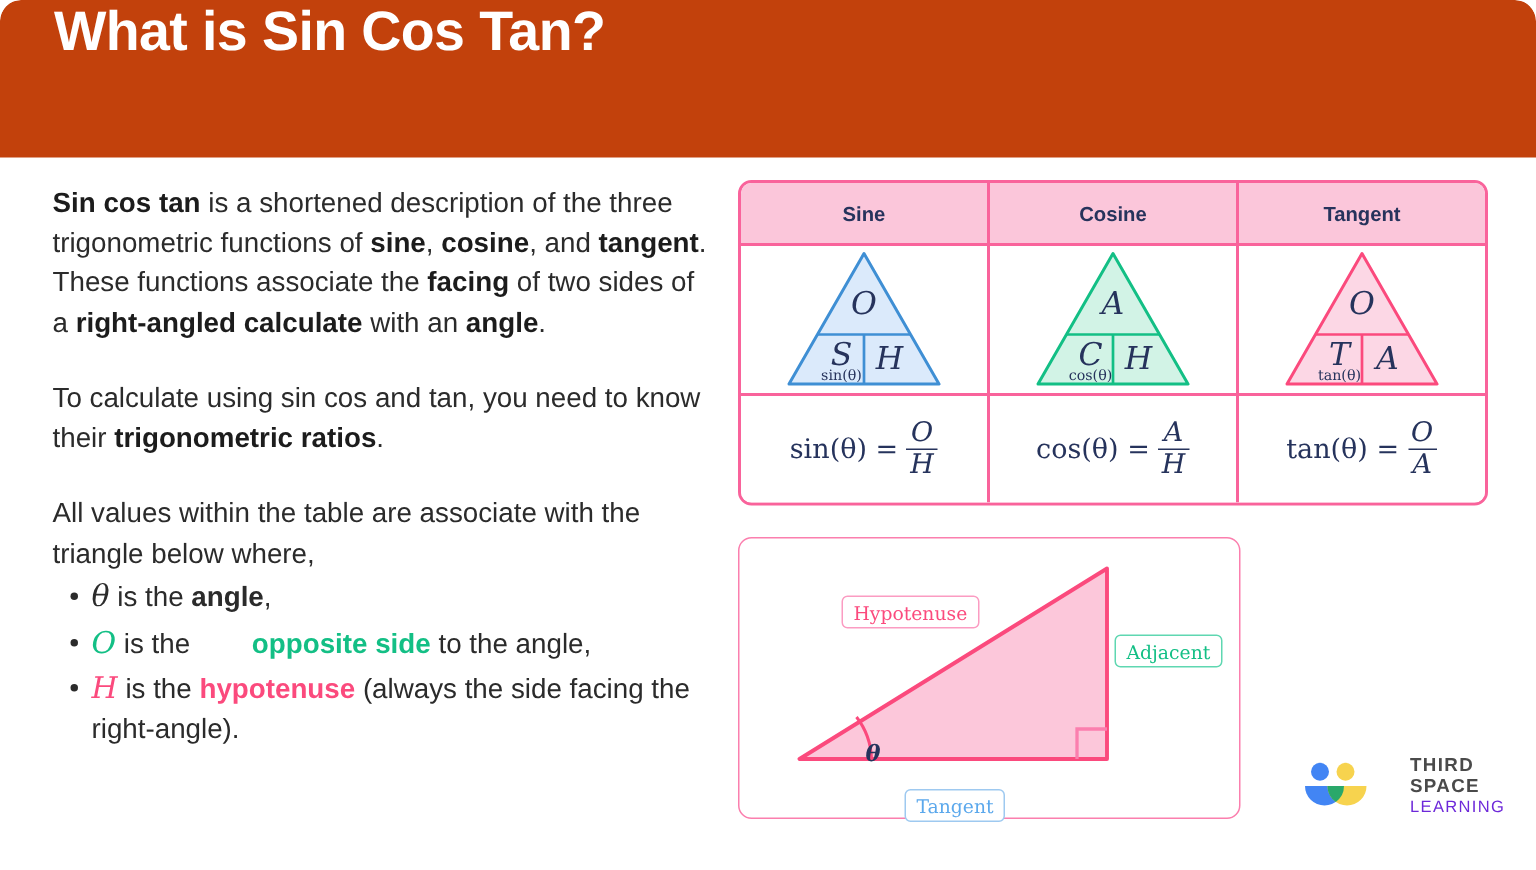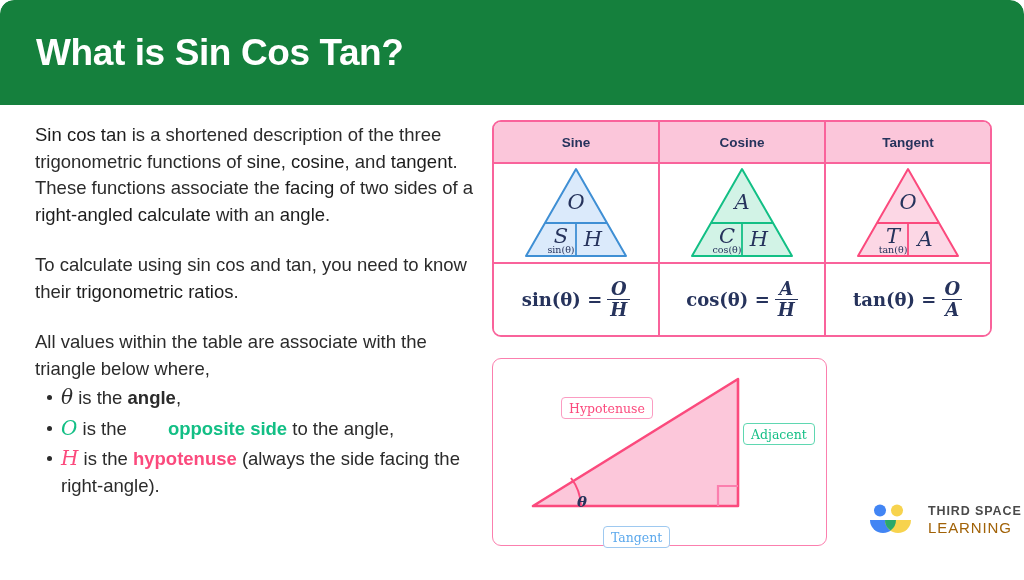--- a/index.html
+++ b/index.html
@@ -10,37 +10,37 @@
     overflow:hidden;
   }
   .page{
     position:relative;width:1024px;height:580px;
     background:#ffffff;border-radius:14px;overflow:hidden;
   }
 
   
   .header{
     position:absolute;left:0;top:0;width:1024px;height:105px;
-    background:#15803d;
+    background:#c2410c;
     border-top-left-radius:14px;border-top-right-radius:14px;
-    display:flex;align-items:center;
+    display:flex;
   }
   .header-title{
     color:#ffffff;font-size:37px;font-weight:bold;
     letter-spacing:-0.4px;margin-left:36px;
     font-family:"Liberation Sans",sans-serif;
   }
 
   
   .left{
     position:absolute;left:35px;top:122px;width:440px;
     color:#2b2b2b;font-size:18.5px;line-height:26.5px;
   }
   .para{margin:0 0 24px 0;}
-  .para b{font-weight:normal;color:#1c1c1c;}
+  .para b{font-weight:bold;color:#1c1c1c;}
   .lead-in{margin:0 0 2px 0;}
   ul.bullets{
     margin:0;padding:0 0 0 26px;list-style:none;
   }
   ul.bullets li{
     position:relative;margin:0 0 3px 0;line-height:26.5px;
   }
   ul.bullets li:before{
     content:"";position:absolute;left:-14px;top:11px;
     width:5px;height:5px;border-radius:50%;background:#2b2b2b;
@@ -72,21 +72,21 @@
   }
   .thead .th:last-child{border-right:none;}
   .trow{display:flex;flex:1;border-top:2.5px solid #f9639b;}
   .tcell{
     flex:1;display:flex;align-items:center;justify-content:center;
     border-right:2.5px solid #f9639b;box-sizing:border-box;
     background:#ffffff;
   }
   .tcell:last-child{border-right:none;}
   .trow-tri{height:118px;}
-  .trow-form{height:54px;font-weight:bold;}
+  .trow-form{height:54px;}
   .formula{
     font-family:"DejaVu Serif","Liberation Serif",serif;
     color:#26335c;font-size:18px;
     display:flex;align-items:center;gap:5px;
   }
   .frac{
     display:inline-flex;flex-direction:column;align-items:center;
     line-height:1.02;font-style:italic;font-size:18px;
     transform:translateY(0px);
   }
@@ -121,25 +121,25 @@
   .lbl-adj{border:1.4px solid #9ec9f0;color:#5ba8ec;left:110px;top:167px;}
   .theta-lbl{
     position:absolute;left:84px;top:134px;
     font-family:"DejaVu Serif","Liberation Serif",serif;
     font-style:italic;font-weight:bold;font-size:15px;color:#26335c;
   }
 
   
   .logo{
     position:absolute;left:866px;top:503px;
-    display:flex;align-items:center;gap:14px;
+    display:flex;align-items:center;gap:26px;
   }
   .logo-text{display:flex;flex-direction:column;line-height:1.14;}
   .logo-l1{font-size:12.5px;font-weight:bold;color:#4a4a4a;letter-spacing:0.9px;}
-  .logo-l2{font-size:15px;color:#a16207;letter-spacing:0.9px;}
+  .logo-l2{font-size:11px;color:#6d28d9;letter-spacing:0.9px;}
 </style>
 </head>
 <body>
 
 <div class="page">
 
   <div class="header">
     <div class="header-title">What is Sin Cos Tan?</div>
   </div>
 

